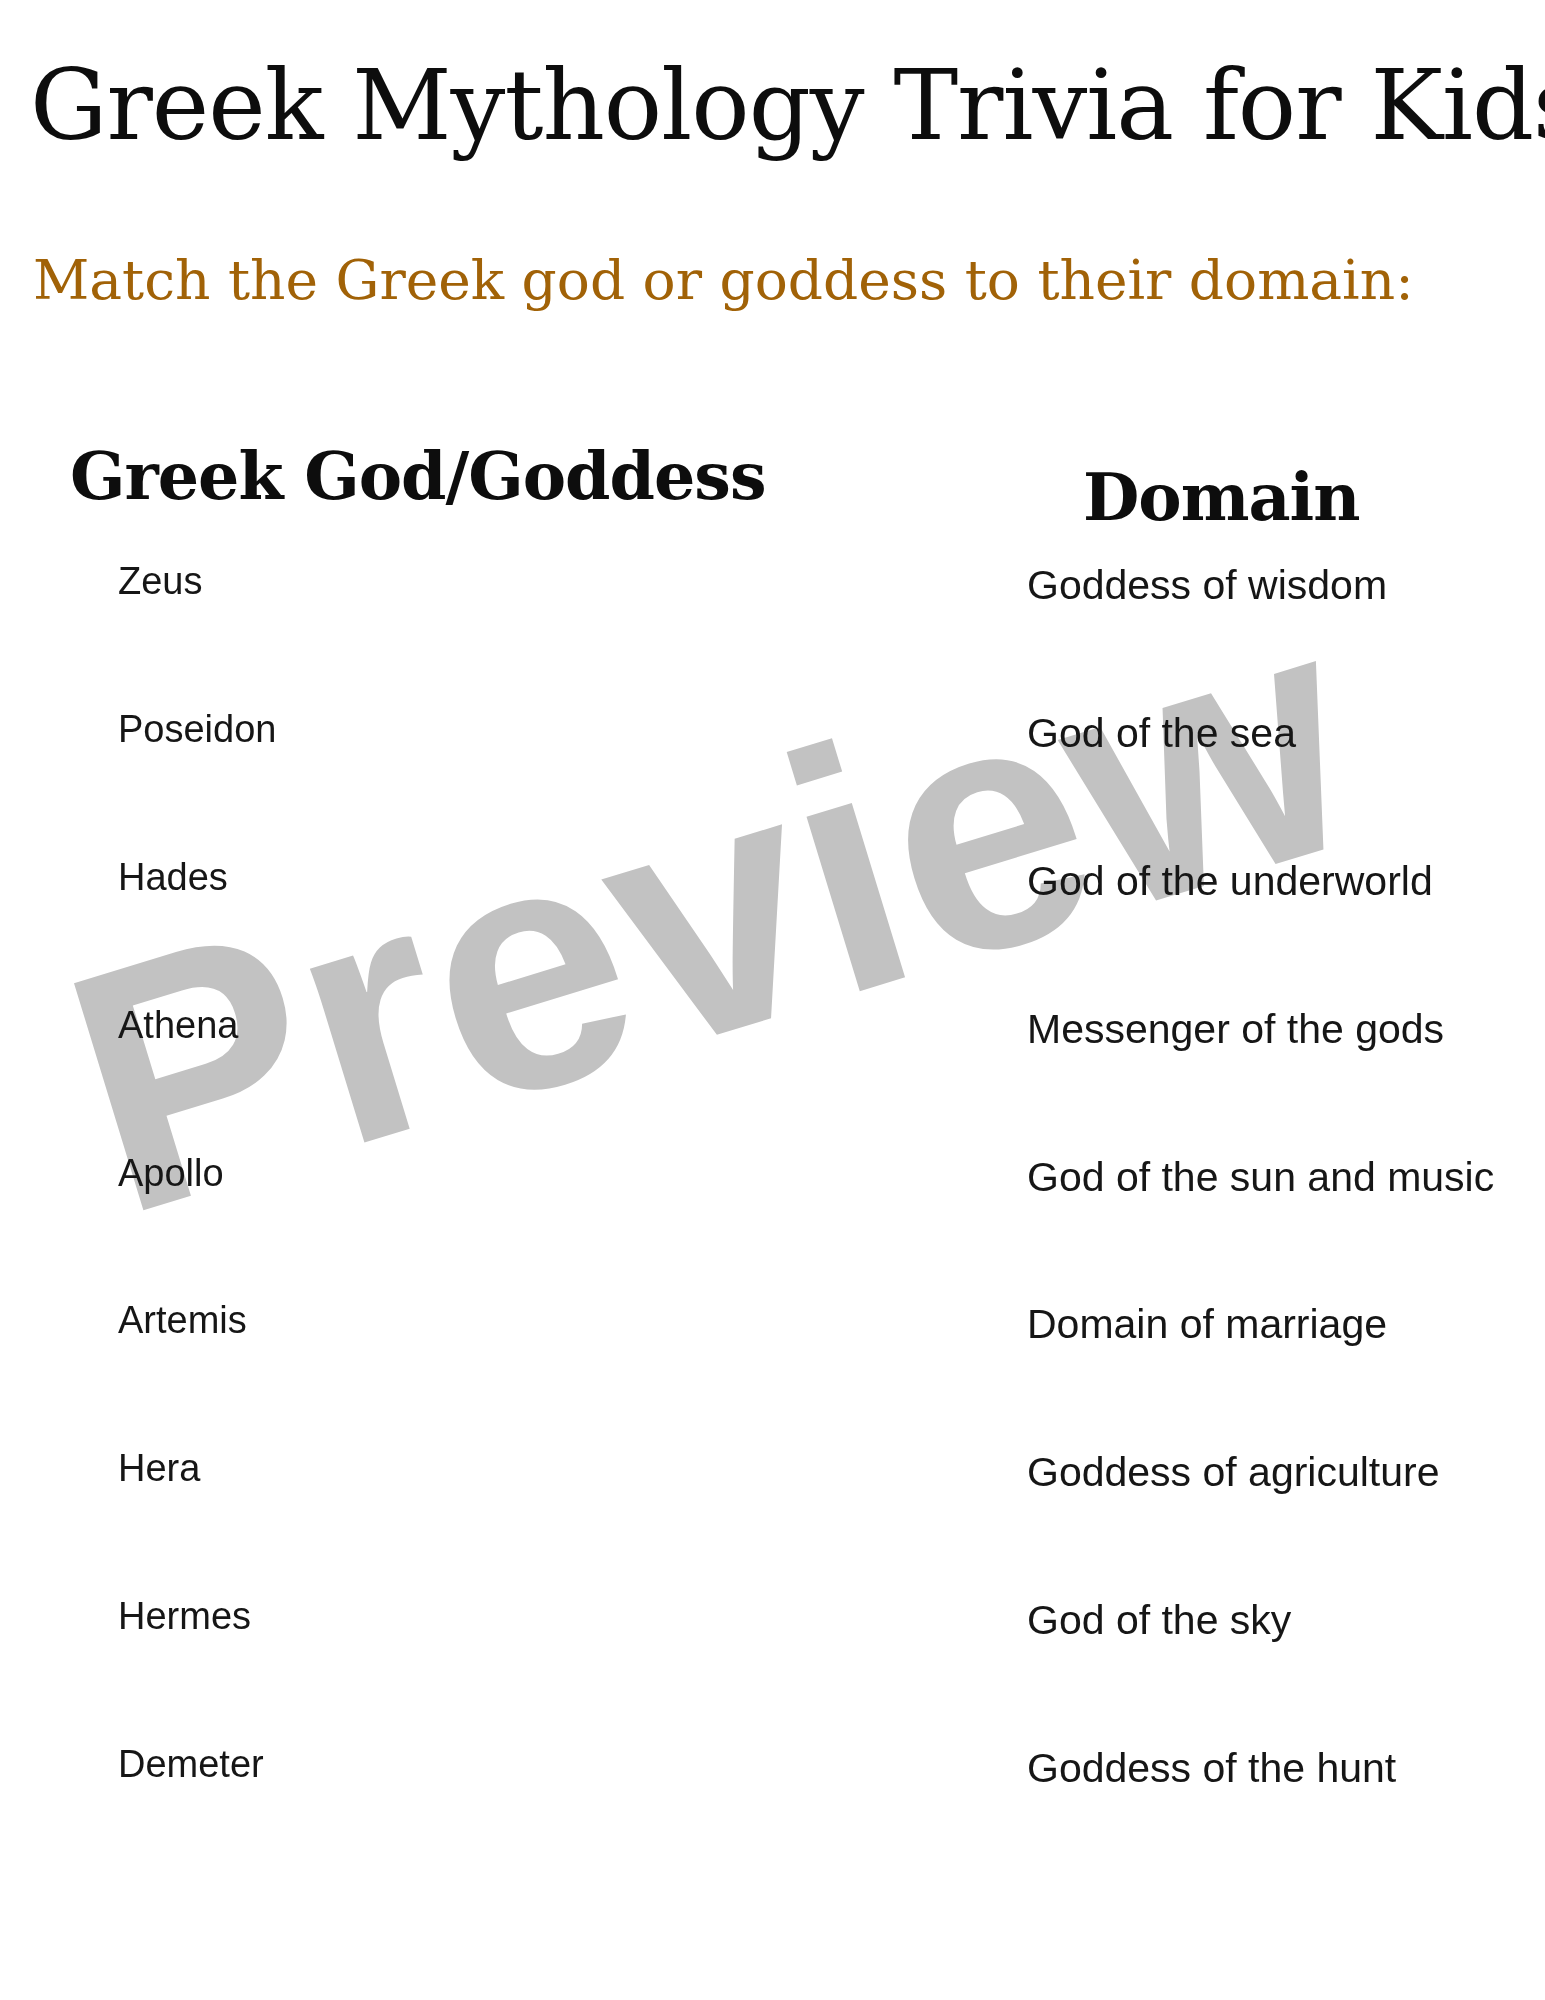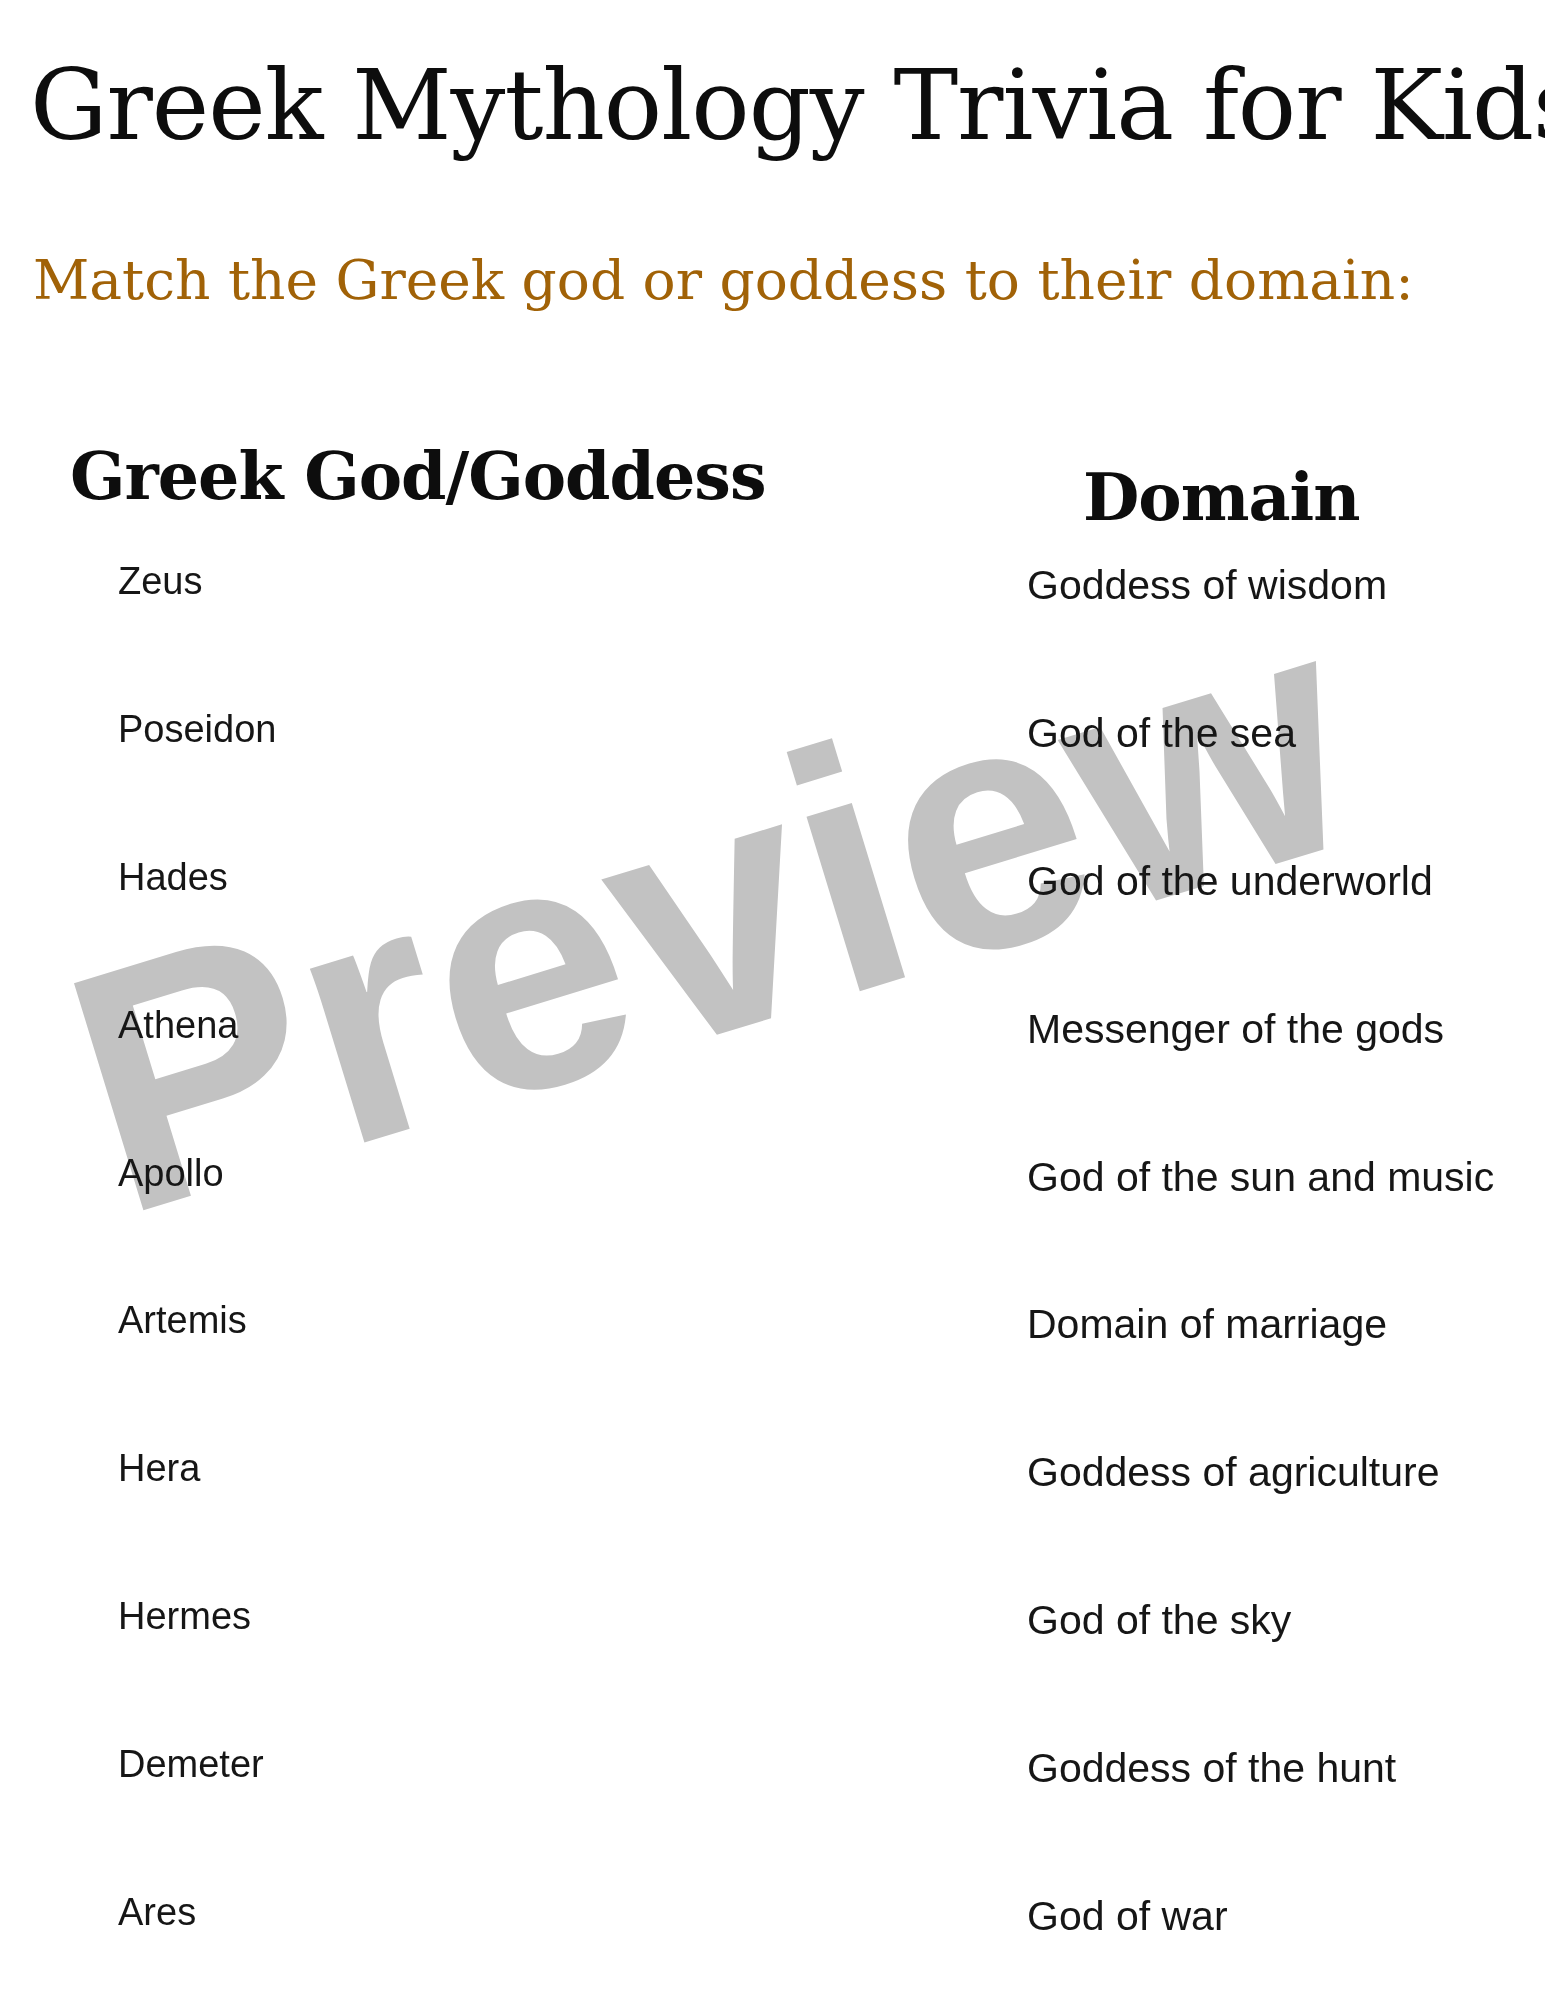--- a/index.html
+++ b/index.html
@@ -145,19 +145,15 @@
       <span class="domain-name">God of the sky</span>
     </div>
     <div class="match-row" style="top:1449px">
       <span class="god-name">Hera</span>
       <span class="domain-name">Goddess of agriculture</span>
     </div>
     <div class="match-row" style="top:1745px">
       <span class="god-name">Demeter</span>
       <span class="domain-name">Goddess of the hunt</span>
     </div>
-    <div class="match-row" style="top:1893px">
-      <span class="god-name">Ares</span>
-      <span class="domain-name">God of war</span>
-    </div>
 
   </div>
 </div>
 
 </body></html>

